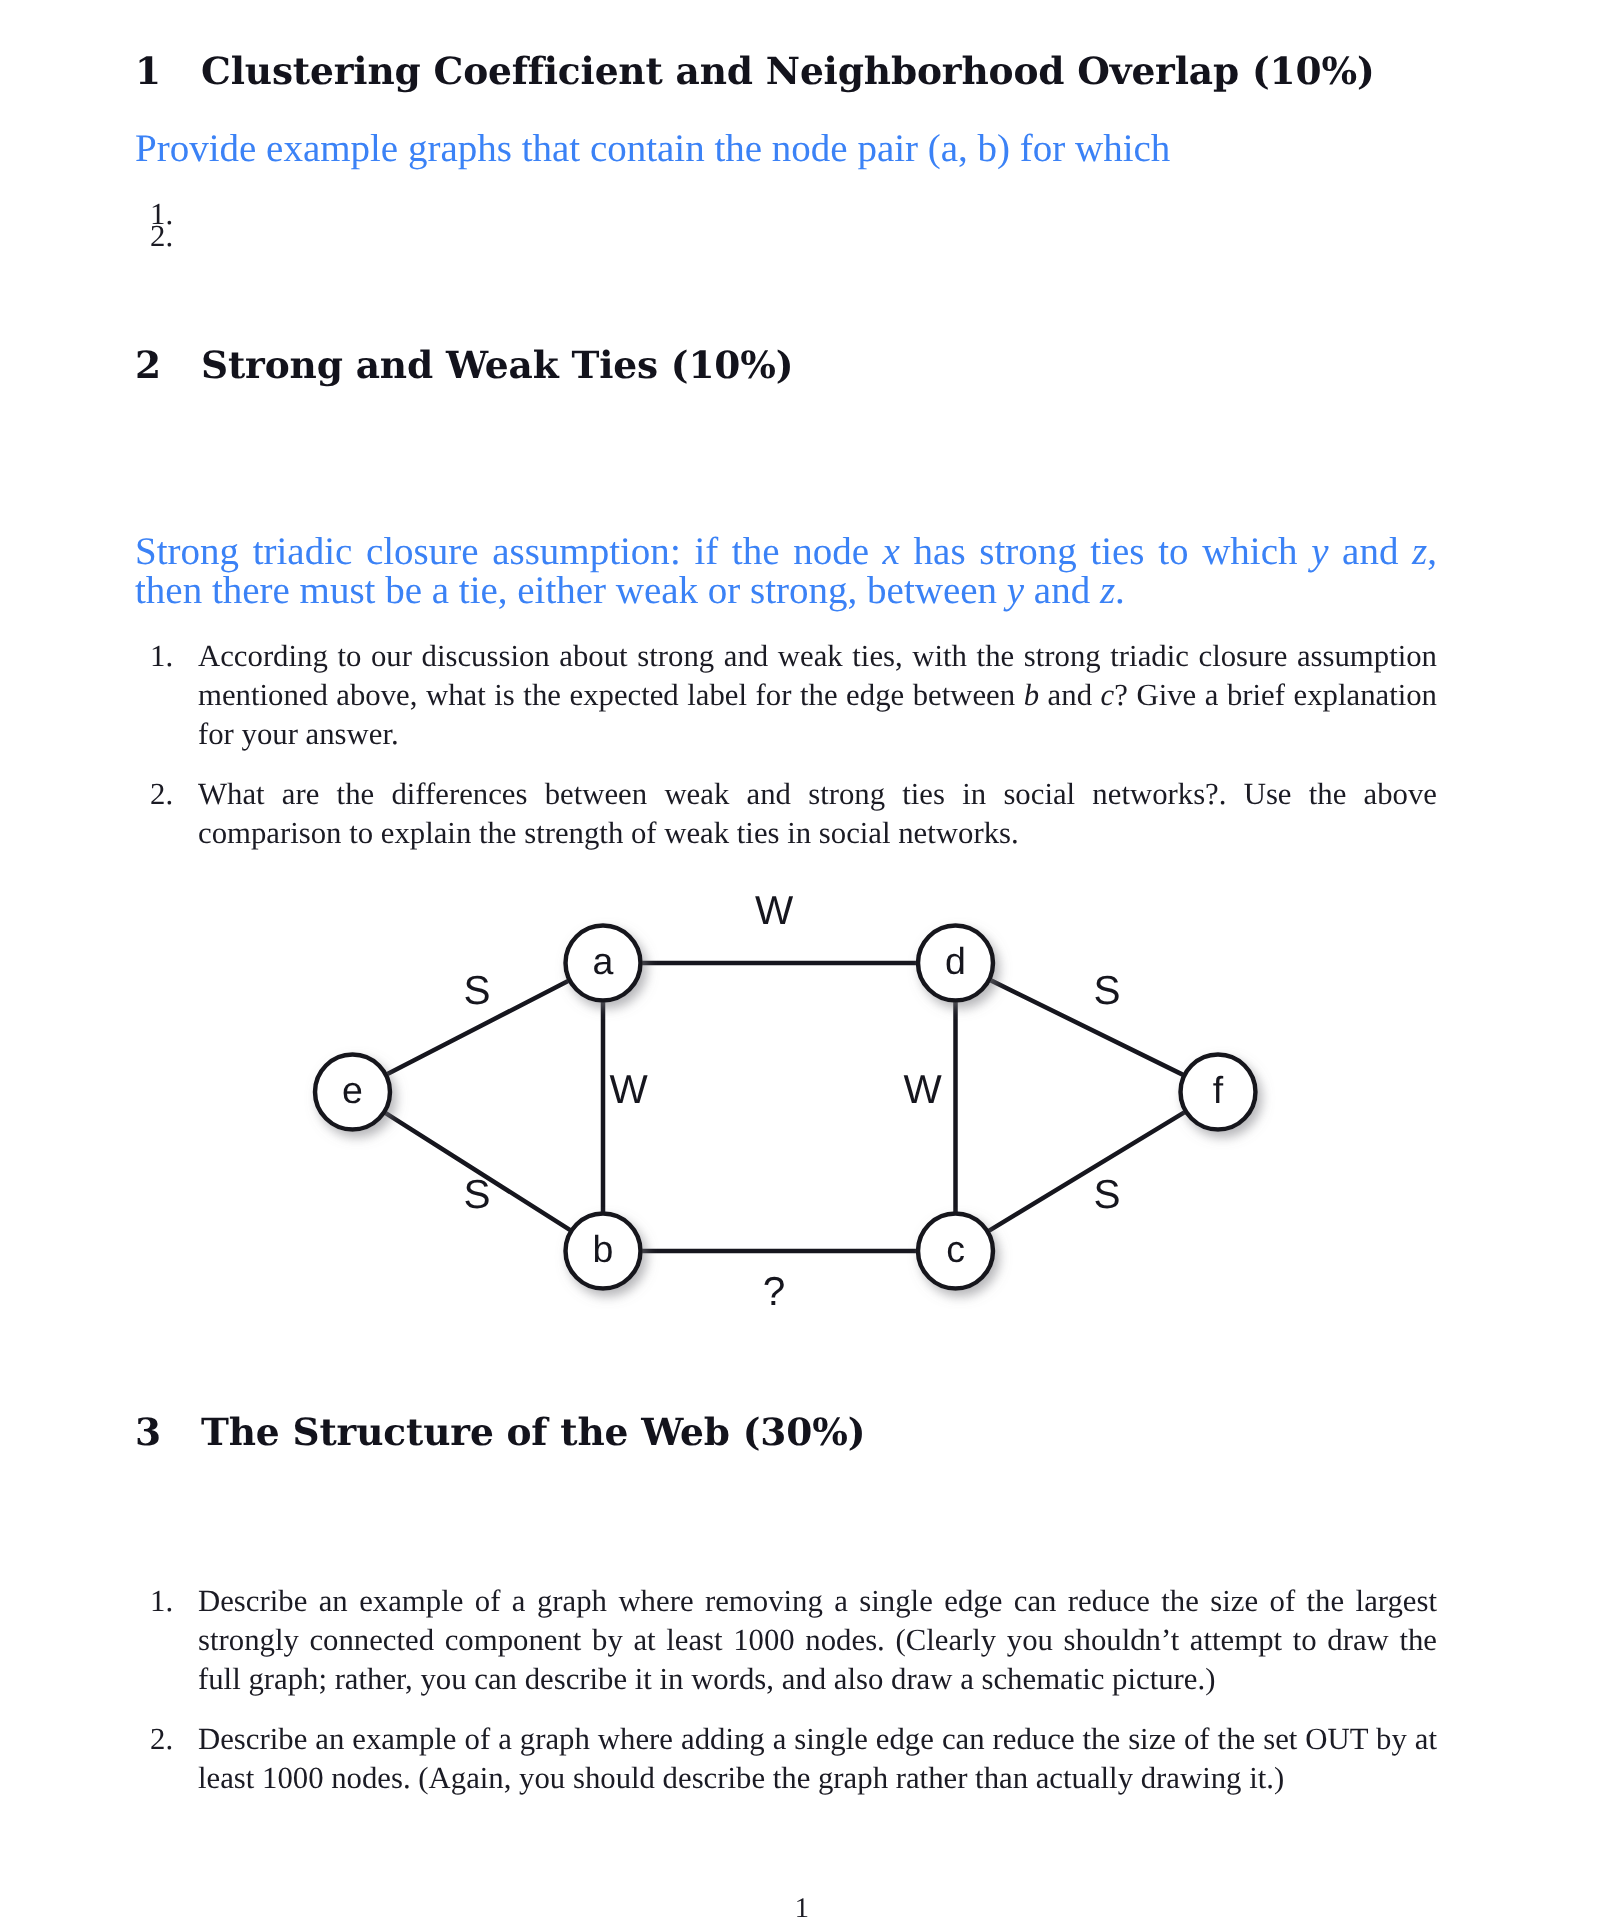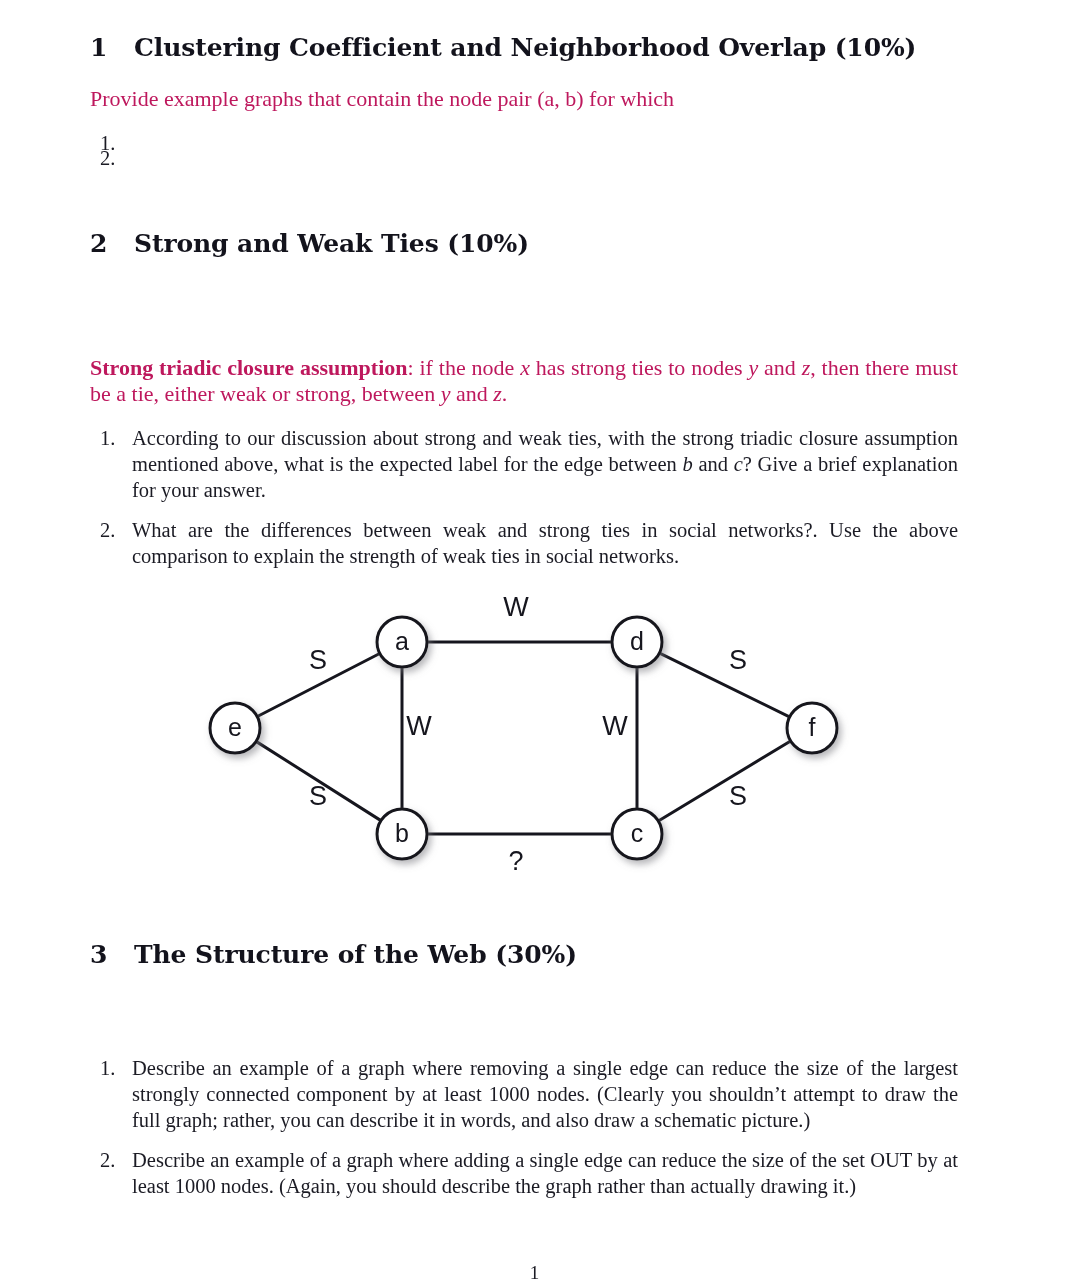--- a/index.html
+++ b/index.html
@@ -35,26 +35,26 @@
     margin: 0;
     letter-spacing: -0.1px;
     color: #13131c;
   }
   h2.sec .num {
     display: inline-block;
     width: 44px;
   }
 
   p.body {
-    font-size: 22px;
+    font-size: 26px;
     line-height: 26px;
     margin: 0;
     text-align: justify;
     text-justify: inter-word;
-    color: #be185d;
+    color: #3b82f6;
   }
   p.body.nojust { text-align: left; }
 
   ol.lst {
     margin: 0;
     padding: 0;
     list-style: none;
   }
   ol.lst > li {
     position: relative;
@@ -68,21 +68,21 @@
   ol.lst > li .mk {
     position: absolute;
     left: 10px;
     top: 0;
     width: 28px;
     text-align: left;
     font-size: 20.5px;
   }
 
   i.it { font-style: italic; }
-  b.bd { font-weight: bold; }
+  b.bd { font-weight: normal; }
 
   
   .graph {
     position: absolute;
     left: 185px;
     top: 585px;
     width: 700px;
     height: 310px;
   }
   .graph svg { display: block; }
@@ -115,21 +115,21 @@
     <li>
       <span class="mk">2.</span>
     </li>
   </ol>
 
   <h2 class="sec col" style="top:230px;">
     <span class="num">2</span><span>Strong and Weak Ties (10%)</span>
   </h2>
 
 
-  <p class="body col rich" style="top:355px;"><b class="bd">Strong triadic closure assumption</b><span>: if the node </span><i class="it">x</i><span> has strong ties to nodes </span><i class="it">y</i><span> and </span><i class="it">z</i><span>, then there must be a tie, either weak or strong, between </span><i class="it">y</i><span> and </span><i class="it">z</i><span>.</span></p>
+  <p class="body col rich" style="top:355px;"><b class="bd">Strong triadic closure assumption</b><span>: if the node </span><i class="it">x</i><span> has strong ties to which </span><i class="it">y</i><span> and </span><i class="it">z</i><span>, then there must be a tie, either weak or strong, between </span><i class="it">y</i><span> and </span><i class="it">z</i><span>.</span></p>
 
   <ol class="lst col" style="top:425px;">
     <li style="margin-bottom:14px;">
       <span class="mk">1.</span>
       <span class="rich"><span>According to our discussion about strong and weak ties, with the strong triadic closure assumption mentioned above, what is the expected label for the edge between </span><i class="it">b</i><span> and </span><i class="it">c</i><span>? Give a brief explanation for your answer.</span></span>
     </li>
     <li>
       <span class="mk">2.</span>
       <span class="rich"><span>What are the differences between weak and strong ties in social networks?.  Use the above comparison to explain the strength of weak ties in social networks.</span></span>
     </li>

